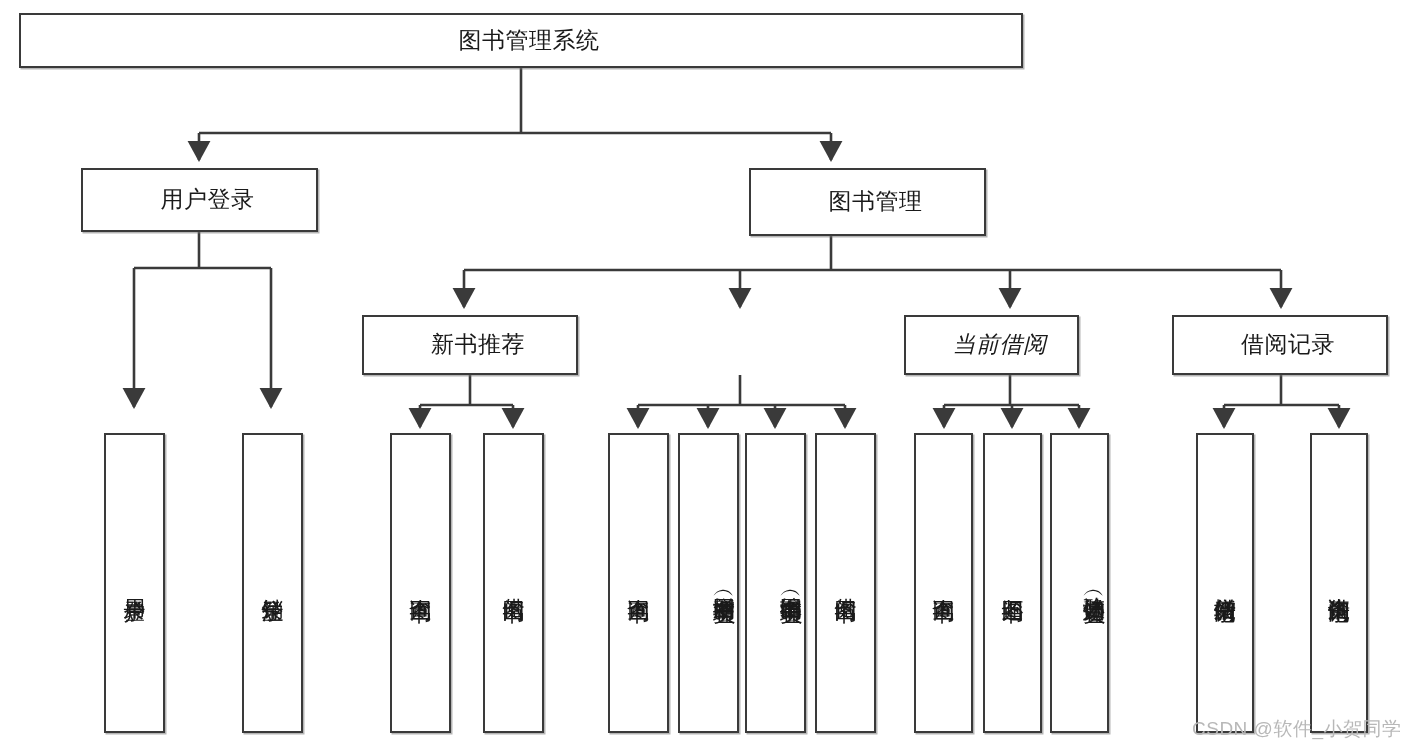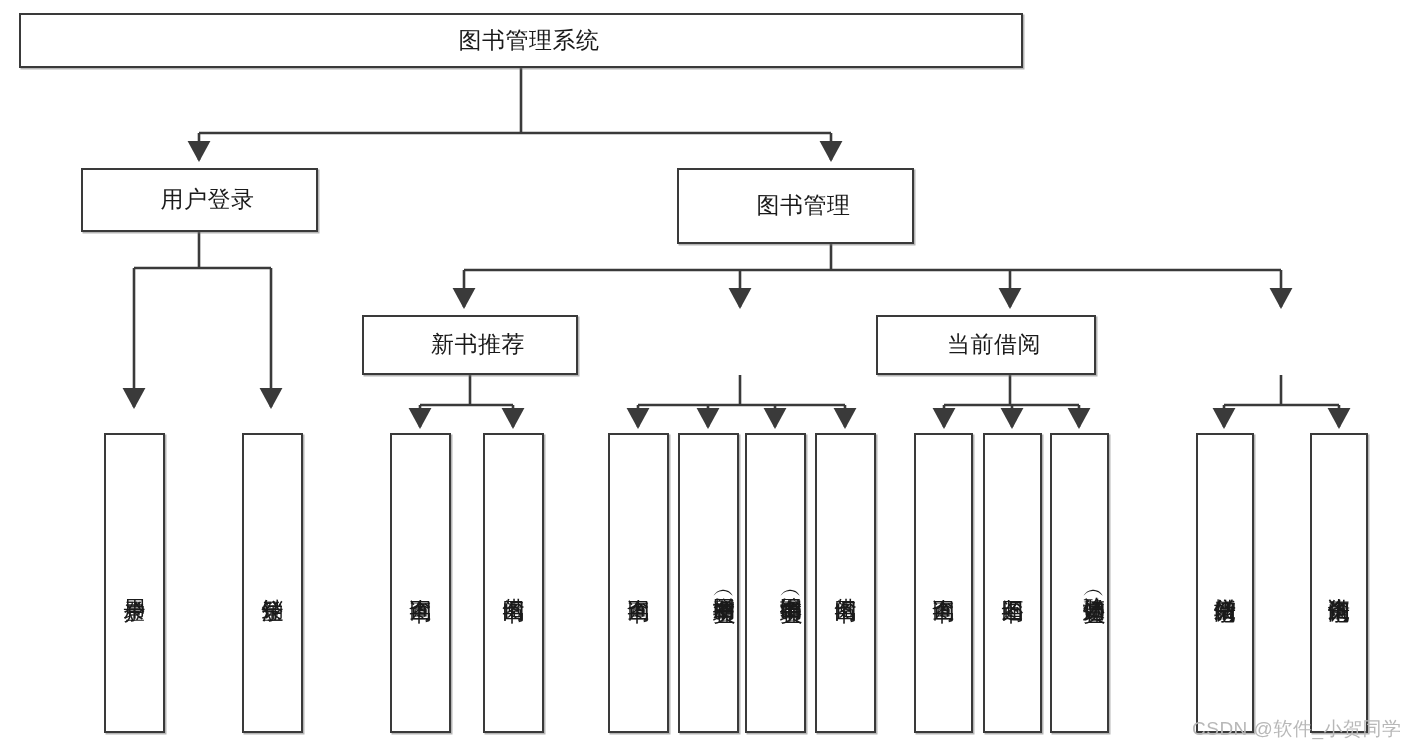--- a/index.html
+++ b/index.html
@@ -121,29 +121,32 @@
     </g>
   </svg>
 
   <div class="node horiz" style="left:19px; top:13px; width:1004px; height:55px;">
     <span>图书管理系统</span>
   </div>
 
   <div class="node horiz" style="left:81px; top:168px; width:237px; height:64px;">
     <span>用户登录</span>
   </div>
-  <div class="node horiz" style="left:677px; top:168px; width:237px; height:76px;">
+  <div class="node horiz" style="left:749px; top:168px; width:237px; height:68px;">
     <span>图书管理</span>
   </div>
 
   <div class="node horiz" style="left:362px; top:315px; width:216px; height:60px;align-items:center;">
     <span>新书推荐</span>
   </div>
-  <div class="node horiz" style="left:876px; top:315px; width:220px; height:60px;">
+  <div class="node horiz" style="left:904px; top:315px; width:175px; height:60px;font-style:italic;">
     <span>当前借阅</span>
+  </div>
+  <div class="node horiz" style="left:1172px; top:315px; width:216px; height:60px;">
+    <span>借阅记录</span>
   </div>
 
   <div class="node vert" style="left:104px; top:433px; width:61px; height:300px;">
     <span class="vtext">用户登录</span>
   </div>
   <div class="node vert" style="left:242px; top:433px; width:61px; height:300px;">
     <span class="vtext">注销登录</span>
   </div>
 
   <div class="node vert" style="left:390px; top:433px; width:61px; height:300px;">

